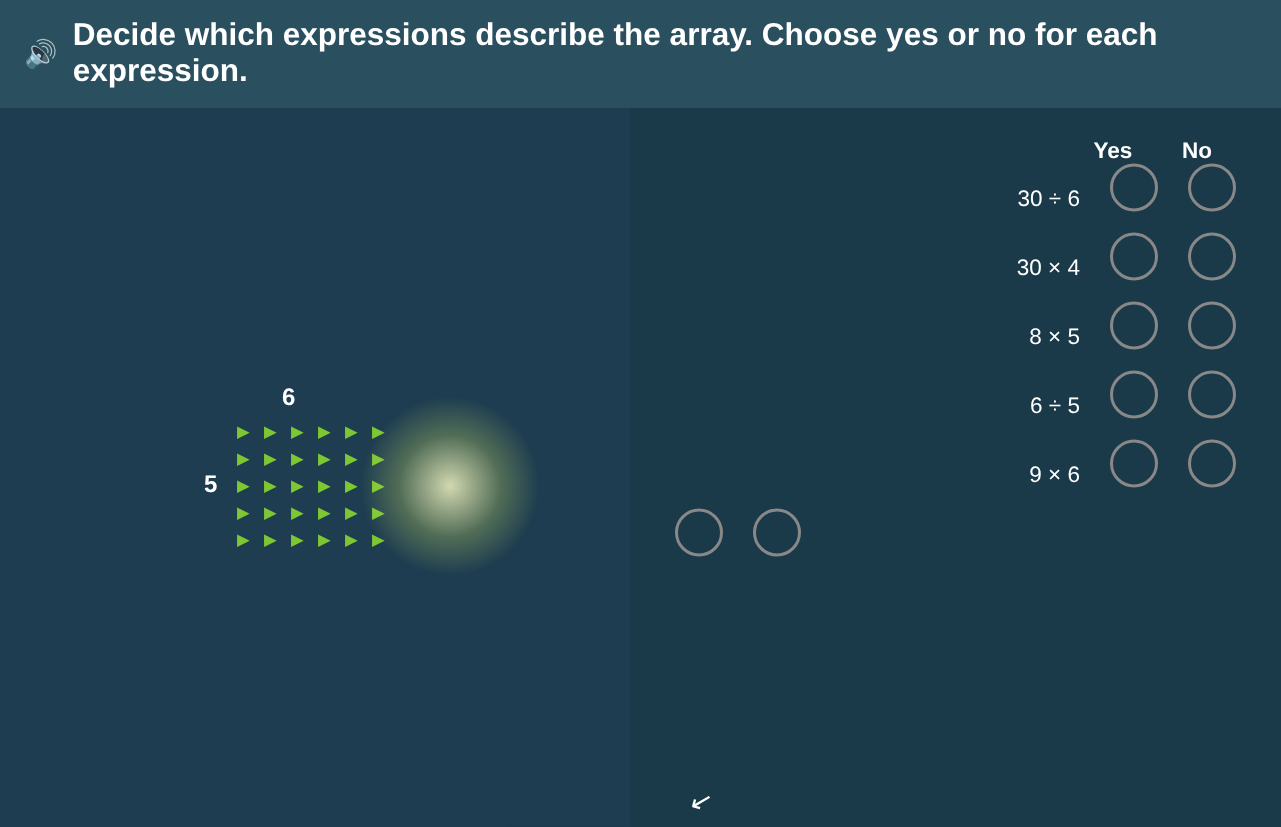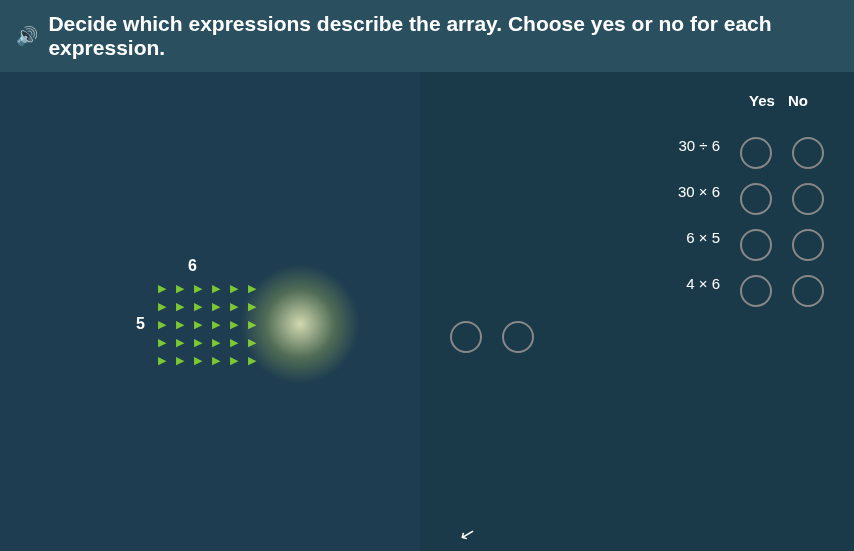--- a/index.html
+++ b/index.html
@@ -114,35 +114,36 @@
     .questions-section {
       flex: 1;
       padding: 20px 30px;
       display: flex;
       flex-direction: column;
     }
 
     .yes-no-header {
       display: flex;
       justify-content: flex-end;
-      margin-bottom: 28px;
+      gap: 20px;
+      margin-bottom: 0;
       padding-right: 8px;
     }
 
     .yn-label {
       color: #ffffff;
       font-size: 15px;
       font-weight: bold;
       width: 36px;
       text-align: center;
     }
 
     .expression-row {
       display: flex;
-      align-items: flex-start;
+      align-items: flex-end;
       justify-content: space-between;
       margin-bottom: 14px;
     }
 
     .expression-text {
       color: #ffffff;
       font-size: 15px;
       flex: 1;
       text-align: right;
       padding-right: 20px;
@@ -257,38 +258,45 @@
 
     <div class="expression-row">
       <span class="expression-text">30 ÷ 6</span>
       <div class="radio-group">
         <input type="radio" name="expr1" class="radio-btn" style="">
         <input type="radio" name="expr1" class="radio-btn" style="">
       </div>
     </div>
 
     <div class="expression-row">
-      <span class="expression-text">30 × 6</span>
+      <span class="expression-text">30 × 4</span>
       <div class="radio-group">
         <input type="radio" name="expr2" class="radio-btn" style="">
         <input type="radio" name="expr2" class="radio-btn" style="">
       </div>
     </div>
 
     <div class="expression-row">
-      <span class="expression-text">6 × 5</span>
+      <span class="expression-text">8 × 5</span>
       <div class="radio-group">
         <input type="radio" name="expr3" class="radio-btn" style="">
         <input type="radio" name="expr3" class="radio-btn" style="">
       </div>
     </div>
 
-
-    <div class="expression-row">
-      <span class="expression-text">4 × 6</span>
+    <div class="expression-row">
+      <span class="expression-text">6 ÷ 5</span>
+      <div class="radio-group">
+        <input type="radio" name="expr4" class="radio-btn" style="">
+        <input type="radio" name="expr4" class="radio-btn" style="">
+      </div>
+    </div>
+
+    <div class="expression-row">
+      <span class="expression-text">9 × 6</span>
       <div class="radio-group">
         <input type="radio" name="expr5" class="radio-btn" style="">
         <input type="radio" name="expr5" class="radio-btn" style="">
       </div>
     </div>
 
     <div class="expression-row">
       <div class="radio-group">
         <input type="radio" name="expr6" class="radio-btn" style="">
         <input type="radio" name="expr6" class="radio-btn" style="">

